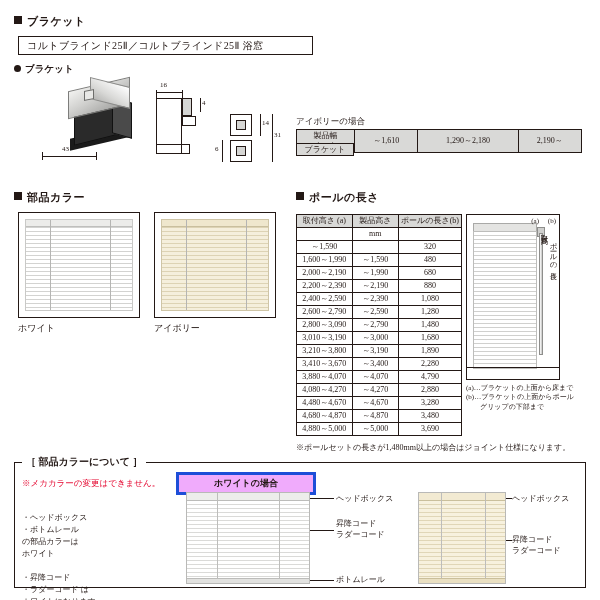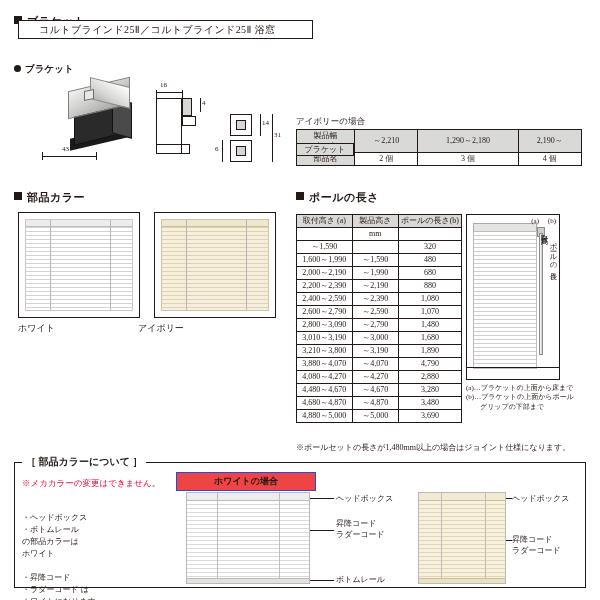--- a/index.html
+++ b/index.html
@@ -39,25 +39,25 @@
     width:7px; height:7px;
     border-radius:50%;
     background:#231815;
     margin-right:4px;
     vertical-align:0px;
   }
 
   
   .title-box {
     position:absolute;
-    left:18px; top:20px;
+    left:18px; top:36px;
     width:295px; height:19px;
     border:1px solid #231815;
     display:flex; align-items:center;
-    padding-left:20px;
+    padding-left:8px;
     font-size:10px;
     letter-spacing:0.4px;
     background:#fff;
   }
 
   
   .drawing-area {
     position:absolute;
     left:18px; top:72px;
     width:268px; height:96px;
@@ -268,21 +268,21 @@
     font-size:8.5px;
     color:#e4002b;
   }
   .case-hdr {
     position:absolute;
     text-align:center;
     font-size:9px;
     font-weight:bold;
     padding:2px 0;
   }
-  .case-white { background:#ef4444; border:1px solid #1d4ed8; }
+  .case-white { background:#f0abfc; border:3px solid #1d4ed8; }
   .case-ivory { background:#f0e6c8; border:1px solid #231815; }
   .bullets {
     position:absolute;
     font-size:8px;
     line-height:1.5;
   }
   .blind-fig {
     position:absolute;
     border:1px solid #b9b9b7;
   }
@@ -369,30 +369,23 @@
       <div class="dim" style="left:58px; top:22px;">31</div>
     </div>
   </div>
 
   <div class="bracket-table-wrap">
     <div class="cap">アイボリーの場合</div>
     <table class="tbl">
       <tbody>
           <tr>
         <th class="c0">製品幅<br>(mm)</th>
-        <th>～2,210</th>
+        <th>～1,610</th>
         <th>1,290～2,180</th>
         <th>2,190～</th>
-      </tr>
-      <tr>
-        <td class="c0">部品名</td>
-
-        <td>2 個</td>
-        <td>3 個</td>
-        <td>4 個</td>
       </tr>
     </tbody>
       </table>
 
     <div style="position:absolute; left:0px; top:14px; width:58px; height:13px; display:flex; align-items:center; justify-content:center; font-size:8px; background:#d9d9d7; border:1px solid #231815;">
       <span>ブラケット</span>
     </div>
   </div>
 
   <div class="sec-head" style="left:14px; top:190px;">
@@ -408,21 +401,21 @@
   </div>
   <div class="color-label" style="left:18px; top:322px;">ホワイト</div>
 
   <div class="color-box" style="left:154px; top:212px; width:122px; height:106px;">
     <div class="blind-ivory">
       <div class="blind-head i"></div>
       <div class="blind-cord" style="left:24px;"></div>
       <div class="blind-cord" style="left:84px;"></div>
     </div>
   </div>
-  <div class="color-label" style="left:138px; top:322px;">アイボリー</div>
+  <div class="color-label" style="left:154px; top:322px;">アイボリー</div>
 
   <div class="sec-head" style="left:296px; top:190px;">
     <span class="sq"></span><span>ポールの長さ</span>
   </div>
 
   <div class="pole-table-wrap">
     <table class="tbl" id="pole-table">
       <thead>
         <tr>
           <th style="width:60px">取付高さ (a)</th>
@@ -457,36 +450,41 @@
             <td>880</td>
           </tr>
           <tr>
             <td>2,400～2,590</td>
             <td>～2,390</td>
             <td>1,080</td>
           </tr>
           <tr>
             <td>2,600～2,790</td>
             <td>～2,590</td>
-            <td>1,070</td>
+            <td>1,280</td>
           </tr>
           <tr>
             <td>2,800～3,090</td>
             <td>～2,790</td>
             <td>1,480</td>
           </tr>
           <tr>
             <td>3,010～3,190</td>
             <td>～3,000</td>
             <td>1,680</td>
           </tr>
           <tr>
             <td>3,210～3,800</td>
             <td>～3,190</td>
             <td>1,890</td>
+          </tr>
+          <tr>
+            <td>3,410～3,670</td>
+            <td>～3,400</td>
+            <td>2,280</td>
           </tr>
           <tr>
             <td>3,880～4,070</td>
             <td>～4,070</td>
             <td>4,790</td>
           </tr>
           <tr>
             <td>4,080～4,270</td>
             <td>～4,270</td>
             <td>2,880</td>

